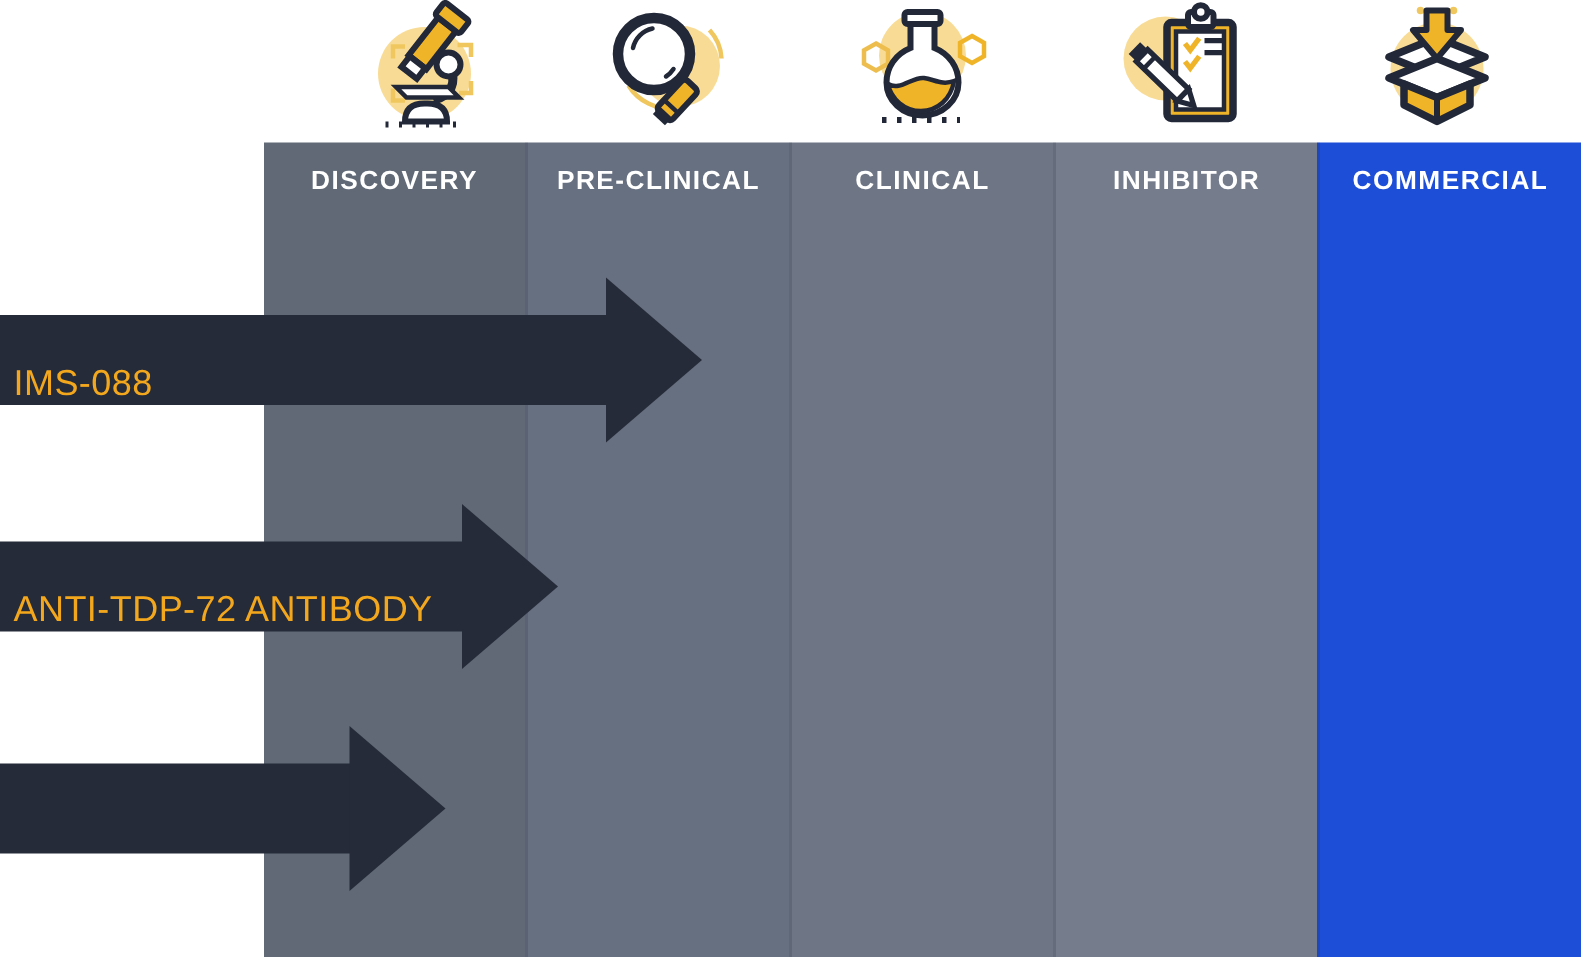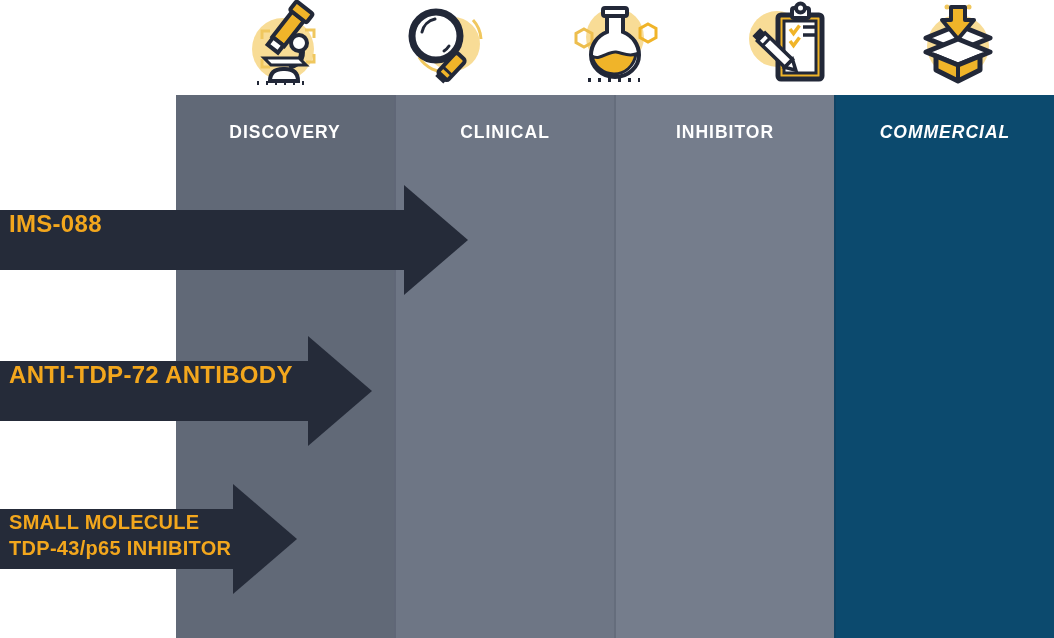--- a/index.html
+++ b/index.html
@@ -28,21 +28,21 @@
     display:flex;
   }
   .column{
     flex:1 1 0;
     height:100%;
   }
   .column + .column{
     border-left:2px solid rgba(33,40,55,0.18);
   }
   .column-header{
-    padding-top:27px;
+    padding-top:15px;
     text-align:center;
     color:var(--header-text);
     font-size:17.5px;
     font-weight:bold;
     letter-spacing:1px;
     white-space:nowrap;
   }
   
   .icon{
     position:absolute;
@@ -78,46 +78,49 @@
     border-top:55px solid transparent;
     border-bottom:55px solid transparent;
     border-left:64px solid var(--arrow);
   }
   .arrow-label{
     position:absolute;
     left:9px;
     top:25px; height:60px;
     display:flex;
     flex-direction:column;
-    justify-content:flex-start;
+    justify-content:flex-end;
     color:var(--arrow-label);
-    font-weight:bold;
+    font-weight:normal;
     white-space:nowrap;
     letter-spacing:0.3px;
     z-index:2;
   }
   .arrow-1 .arrow-label, .arrow-2 .arrow-label{font-size:24px;}
   .arrow-3 .arrow-label{font-size:20px;line-height:26px;}
 </style>
 </head>
 <body>
 
 <div class="stage-canvas">
 
   <div class="columns">
     <div class="column" style="background-color: rgb(97, 105, 119);">
       <div class="column-header">DISCOVERY</div>
     </div>
+    <div class="column" style="background-color: rgb(103, 112, 128);">
+      <div class="column-header">PRE-CLINICAL</div>
+    </div>
     <div class="column" style="background-color: rgb(110, 118, 133);">
       <div class="column-header">CLINICAL</div>
     </div>
     <div class="column" style="background-color: rgb(117, 125, 140);">
       <div class="column-header">INHIBITOR</div>
     </div>
-    <div class="column" style="background-color: #0c4a6e; font-style: italic;">
+    <div class="column" style="background-color: #1d4ed8;">
       <div class="column-header">COMMERCIAL</div>
     </div>
   </div>
 
   <div class="icon icon-1">
     <svg viewBox="0 0 94 94">
       <circle cx="46" cy="50" r="31" fill="#f8dc96"></circle>
       <path d="M25 40 v-8 h8" stroke="#f0c75e" stroke-width="3" fill="none"></path>
       <path d="M68 31 h9 v8" stroke="#f0c75e" stroke-width="3" fill="none"></path>
       <path d="M25 60 v8 h8" stroke="#f0c75e" stroke-width="3" fill="none"></path>
@@ -209,19 +212,15 @@
     <div class="arrow-body"></div>
     <div class="arrow-head"></div>
     <div class="arrow-label">
       <span>ANTI-TDP-72 ANTIBODY</span>
     </div>
   </div>
 
   <div class="arrow arrow-3">
     <div class="arrow-body"></div>
     <div class="arrow-head"></div>
-    <div class="arrow-label">
-      <span>SMALL MOLECULE</span>
-      <span>TDP-43/p65 INHIBITOR</span>
-    </div>
   </div>
 
 </div>
 
 </body></html>

